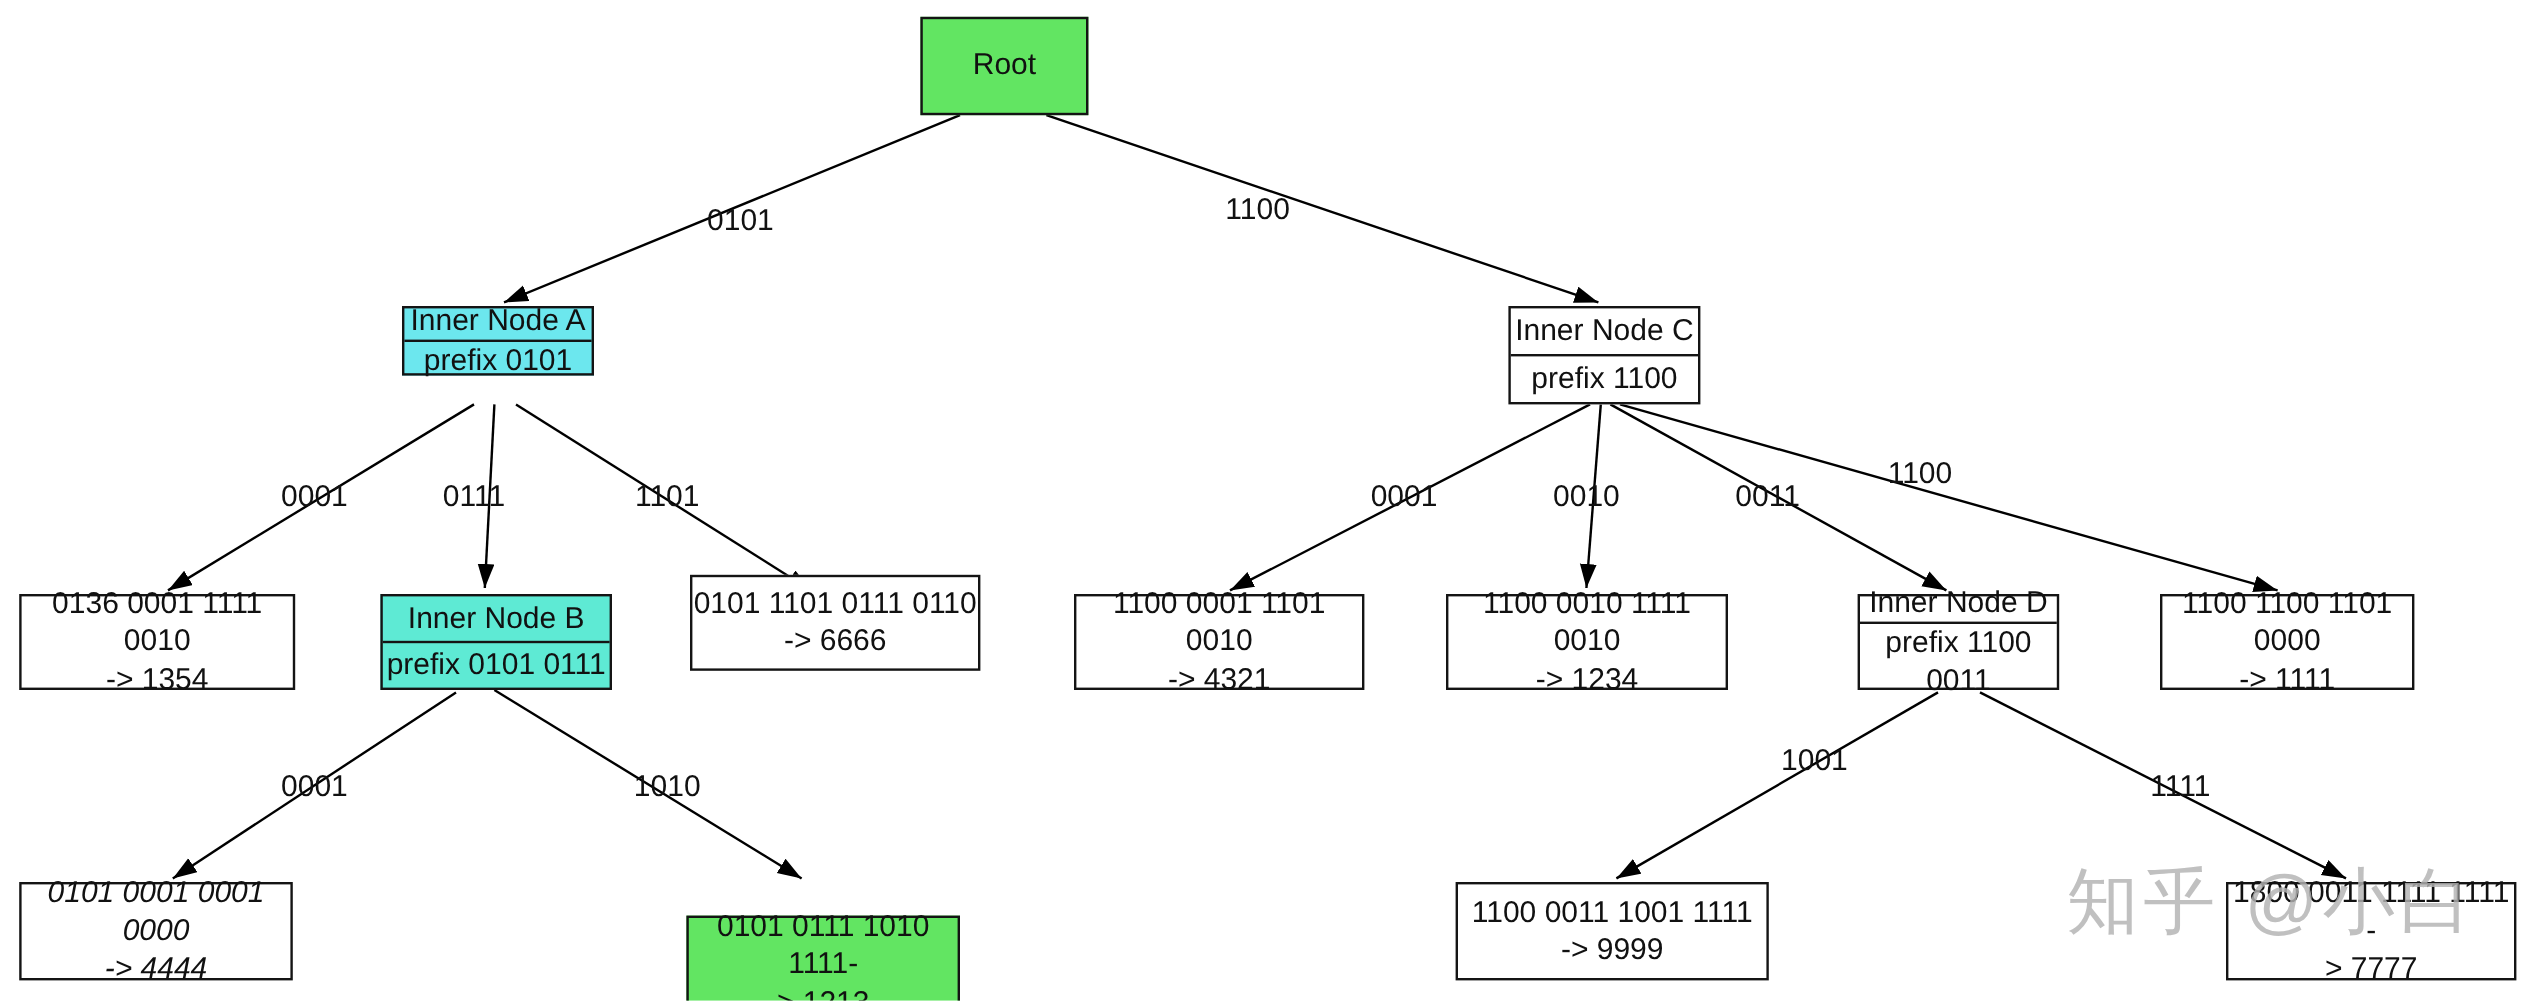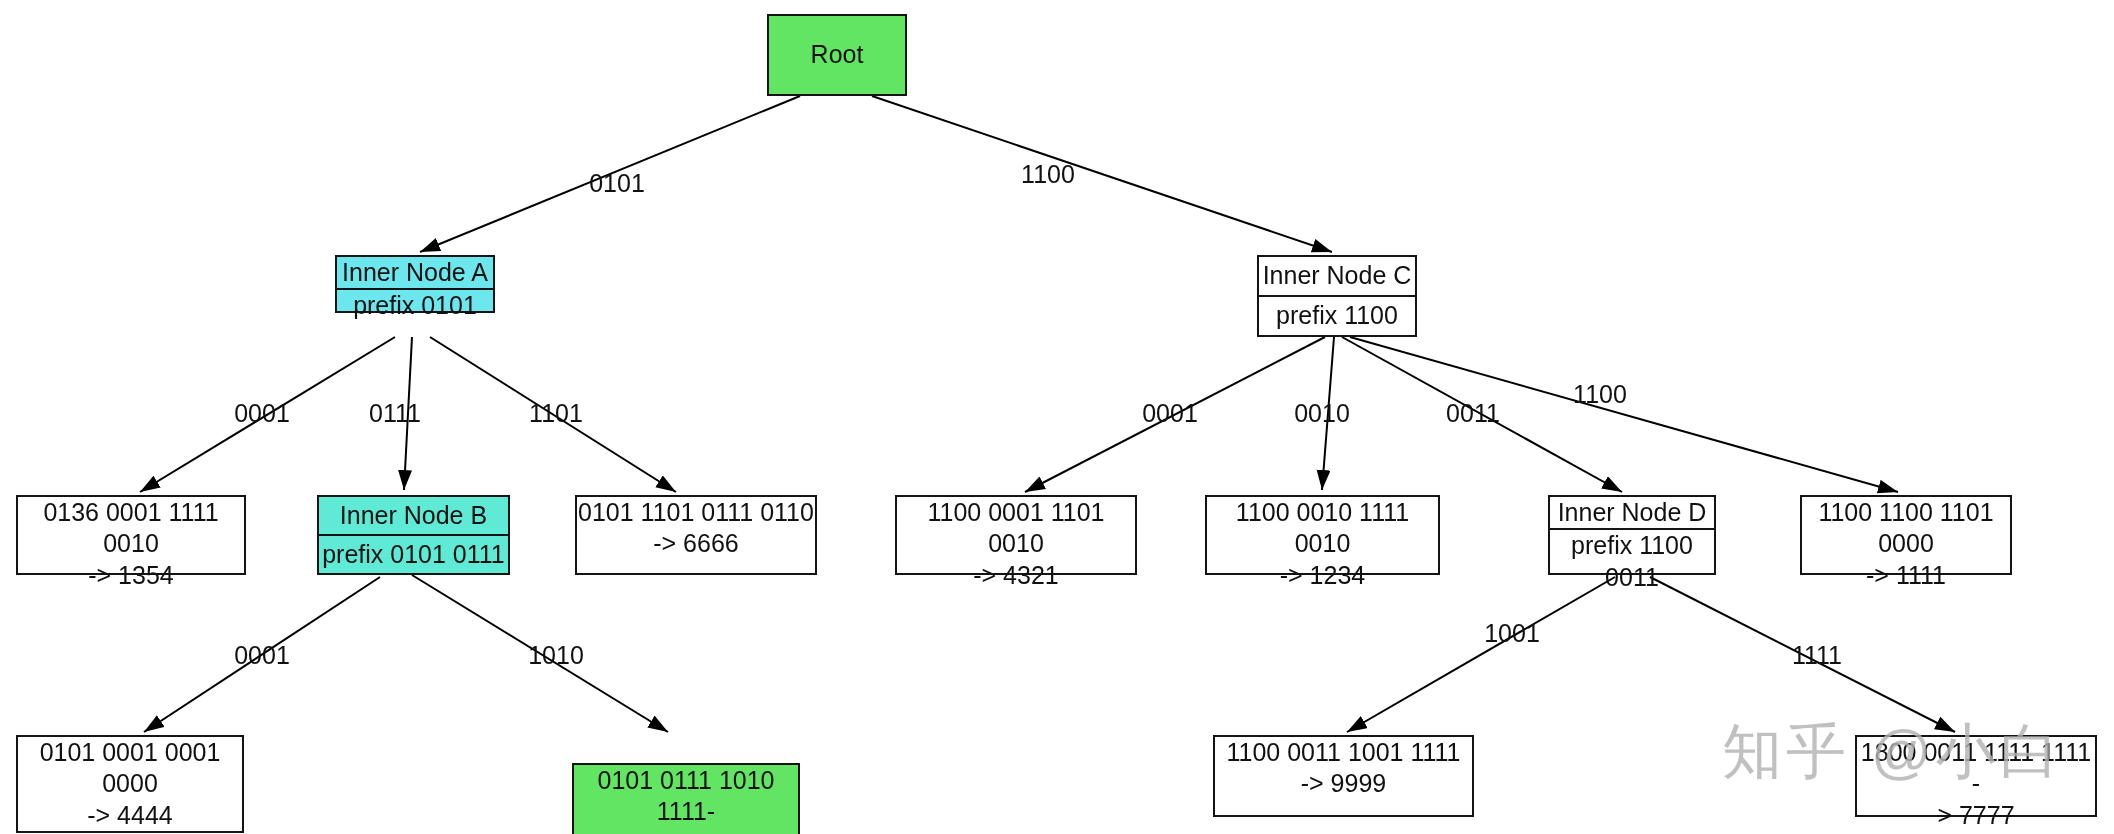--- a/index.html
+++ b/index.html
@@ -29,20 +29,21 @@
     dominant-baseline: middle;
   }
   .node {
     position: absolute;
     box-sizing: border-box;
     border: 2px solid #141414;
     background: #ffffff;
     display: flex;
     flex-direction: column;
     align-items: stretch;
+    justify-content: center;
     font-size: 25px;
     text-align: center;
     line-height: 1.25;
     z-index: 2;
   }
   .node .row {
     flex: 1 1 50%;
     display: flex;
     align-items: center;
     justify-content: center;
@@ -119,21 +120,21 @@
   <div class="node leaf" style="left:16px; top:495px; width:230px; height:80px;">
     <div>0136 0001 1111 0010</div>
     <div>-&gt; 1354</div>
   </div>
 
   <div class="node inner" style="left: 317px; top: 495px; width: 193px; height: 80px; background-color: #5eead4;">
     <div class="row title">Inner Node B</div>
     <div class="row">prefix 0101 0111</div>
   </div>
 
-  <div class="node leaf" style="left:575px; top:495px; width:242px; height:80px;">
+  <div class="node leaf" style="left:575px; top:479px; width:242px; height:80px;">
     <div>0101 1101 0111 0110</div>
     <div>-&gt; 6666</div>
   </div>
 
   <div class="node leaf" style="left:895px; top:495px; width:242px; height:80px;">
     <div>1100 0001 1101 0010</div>
     <div>-&gt; 4321</div>
   </div>
 
   <div class="node leaf" style="left:1205px; top:495px; width:235px; height:80px;">
@@ -144,21 +145,21 @@
   <div class="node inner" style="left:1548px; top:495px; width:168px; height:80px;">
     <div class="row title">Inner Node D</div>
     <div class="row">prefix 1100 0011</div>
   </div>
 
   <div class="node leaf" style="left:1800px; top:495px; width:212px; height:80px;">
     <div>1100 1100 1101 0000</div>
     <div>-&gt; 1111</div>
   </div>
 
-  <div class="node leaf" style="left:16px; top:735px; width:228px; height:98px;">
+  <div class="node leaf" style="left:16px; top:735px; width:228px; height:82px;font-style:italic;">
     <div>0101 0001 0001 0000</div>
     <div>-&gt; 4444</div>
   </div>
 
   <div class="node leaf" style="left: 572px; top: 735px; width: 228px; height: 82px; background-color: rgb(98, 229, 98); margin-top: 28px;">
     <div>0101 0111 1010 1111-</div>
     <div>&gt; 1213</div>
   </div>
 
   <div class="node leaf" style="left:1213px; top:735px; width:261px; height:82px;">

